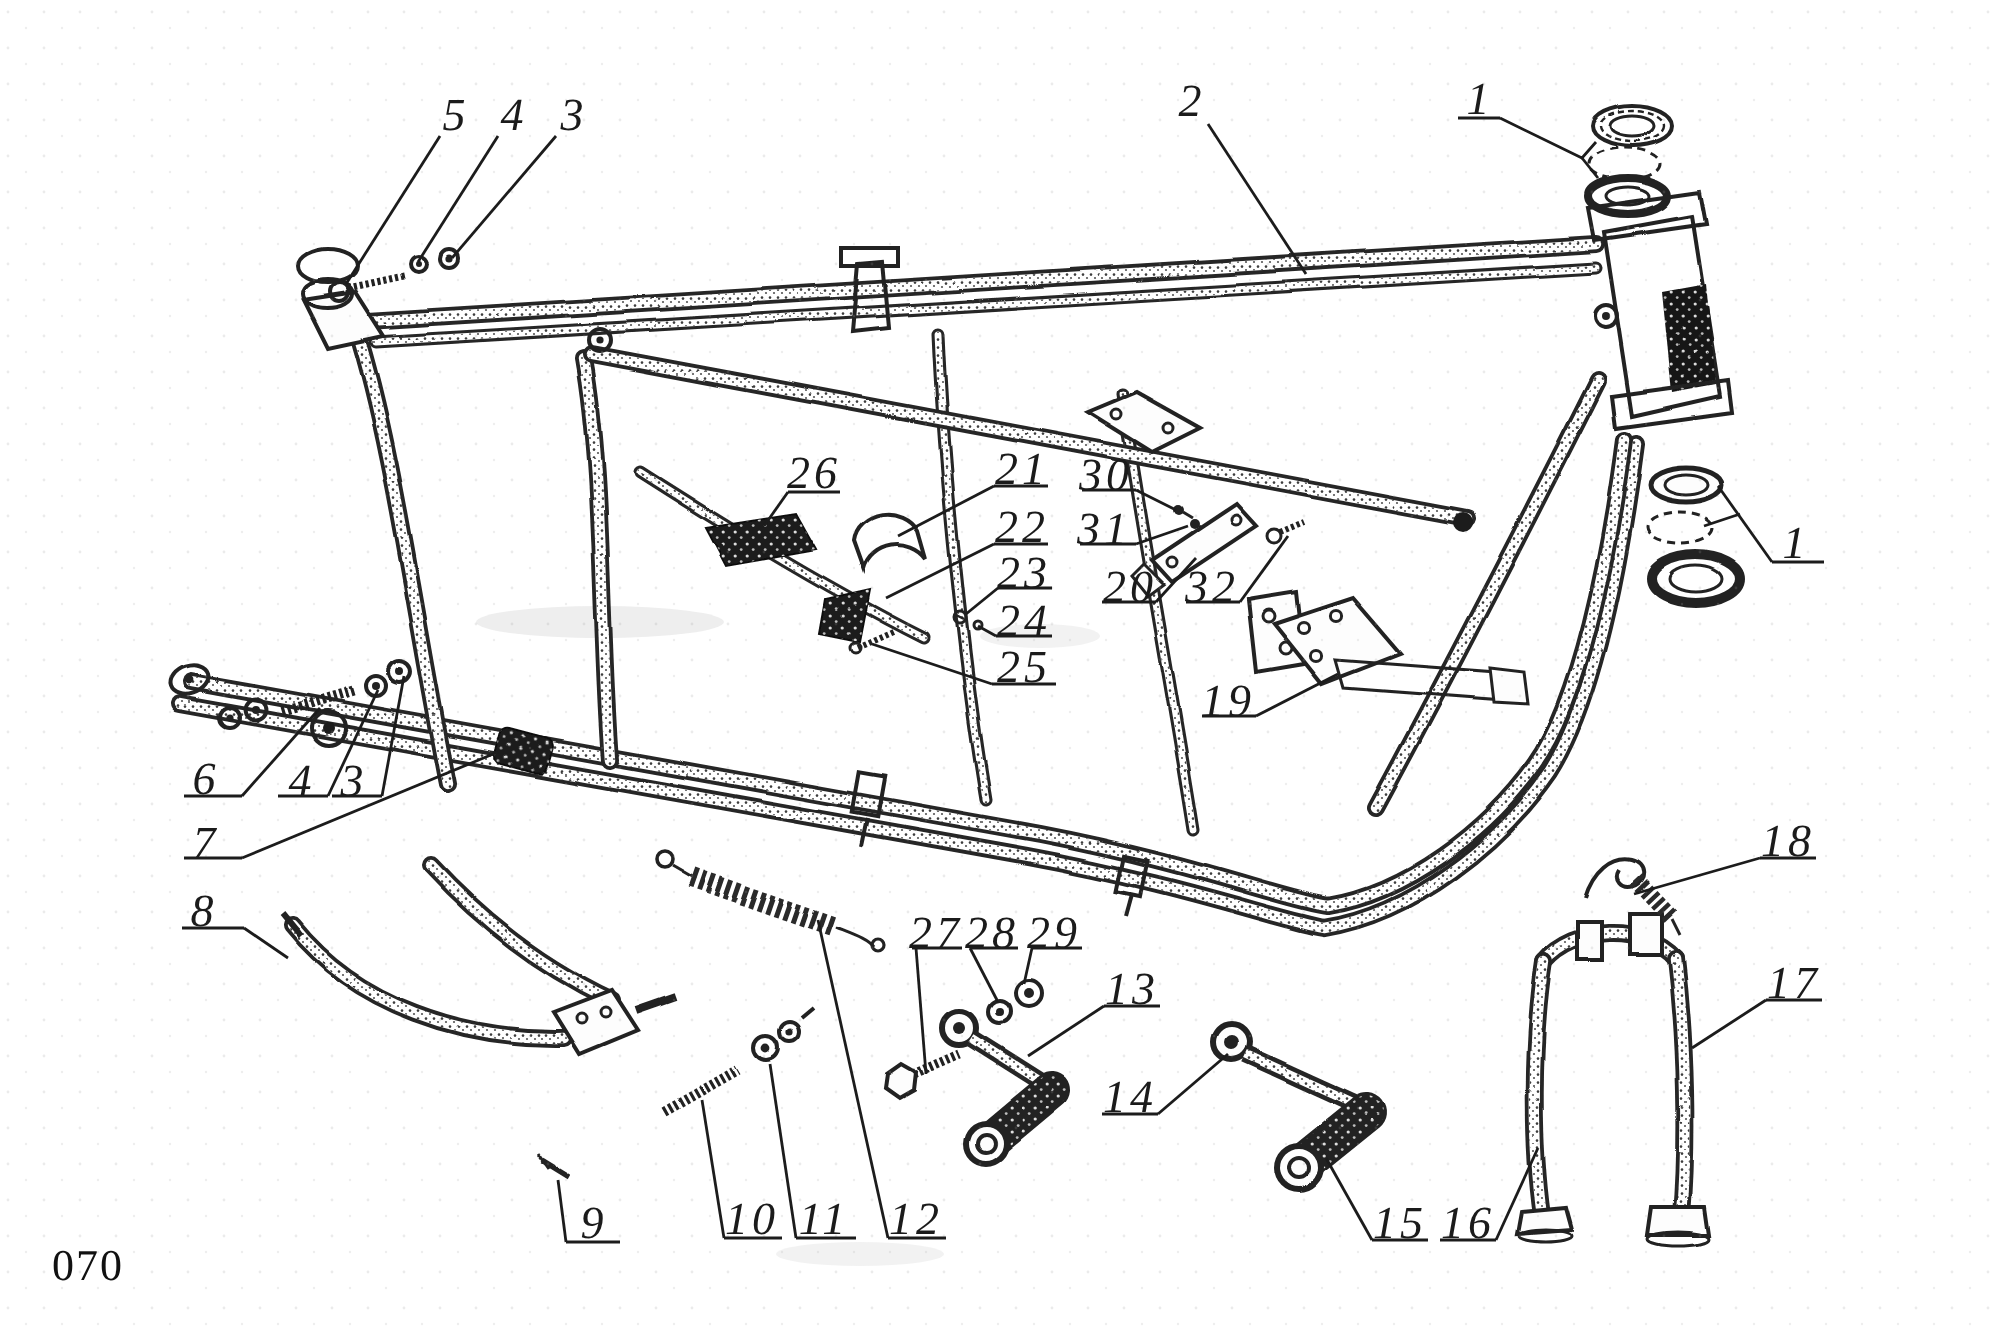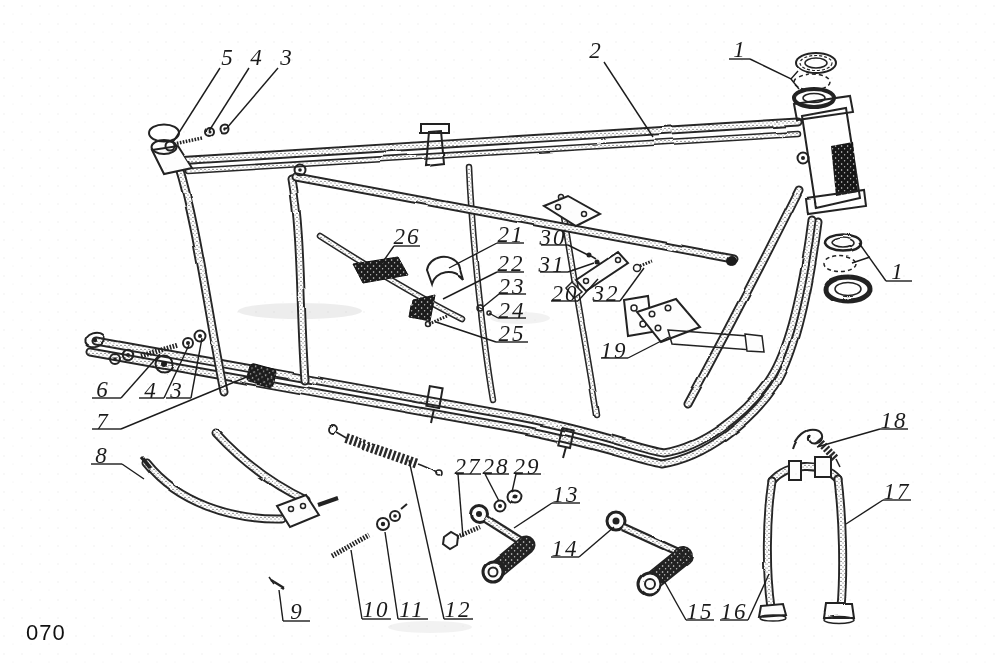--- a/index.html
+++ b/index.html
@@ -13,21 +13,21 @@
   .tI.thin{stroke-width:3.4;}
   .tG.thin{stroke-width:3;}
   .ln{fill:none;stroke:#232323;stroke-width:2;}
   .ln15{fill:none;stroke:#232323;stroke-width:1.5;}
   .whitefill{fill:#fdfdfd;}
   .darkpart{fill:#1d1d1d;stroke:#111;stroke-width:1;}
   .callout-text{font-family:"Liberation Serif",serif;font-style:italic;font-size:23px;
                 fill:#1b1b1b;text-anchor:middle;letter-spacing:2px;}
   .callout-line{fill:none;stroke:#1c1c1c;stroke-width:1.4;}
   .page-number{position:absolute;left:26px;top:620px;font-size:22px;color:#111;
-               font-family:Liberation Sans, sans-serif;letter-spacing:1px;}
+               font-family:Liberation Serif, serif;letter-spacing:1px;}
 </style>
 </head>
 <body>
 
 <div class="stage">
 
 <svg id="drawing-svg" width="1000" height="665" viewBox="0 0 1000 665">
   <defs>
     <filter id="rough" x="-3%" y="-3%" width="106%" height="106%">
       <feTurbulence type="fractalNoise" baseFrequency="0.016 0.022" numOctaves="2" seed="11" result="n"></feTurbulence>

